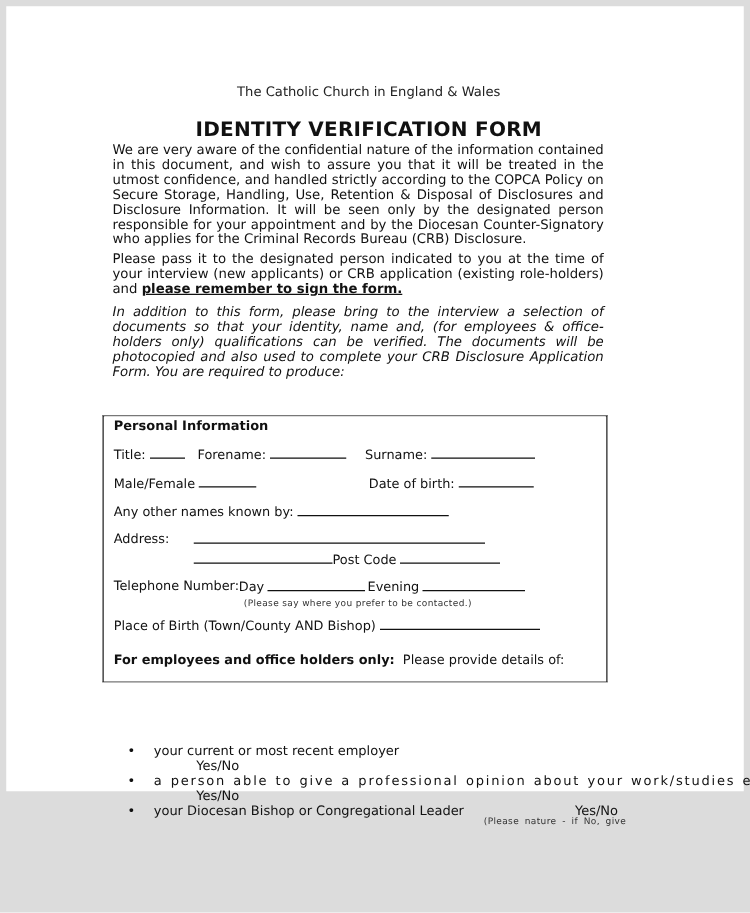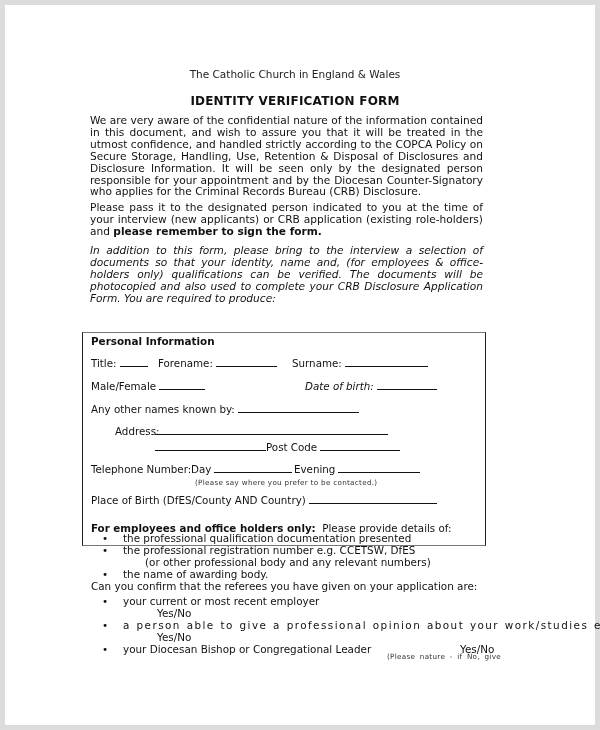--- a/index.html
+++ b/index.html
@@ -7,39 +7,39 @@
       width: 600px; height: 730px;
       background: #dcdcdc;
       position: relative;
       overflow: hidden;
       font-family: "DejaVu Sans", "Liberation Sans", sans-serif;
       color: #111;
     }
     .page {
       position: absolute;
       left: 5px; top: 5px;
-      width: 590px; height: 720px;
+      width: 590px; height: 628px;
       background: #ffffff;
     }
     .abs { position: absolute; white-space: nowrap; }
     .church {
       left: 0; width: 580px; top: 63px; text-align: center;
       font-size: 10.5px; color: #222;
     }
     .title {
       left: 0; width: 580px; top: 89px; text-align: center;
-      font-size: 12px; font-weight: bold; letter-spacing: 0.2px;
+      font-size: 16px; font-weight: bold; letter-spacing: 0.2px;
     }
     .para {
       position: absolute; left: 85px; width: 393px;
       font-size: 10.6px; line-height: 11.9px;
       text-align: justify; text-align-last: left;
       white-space: normal;
     }
-    .para .u { font-weight: bold; }
+    .para .u { font-weight: bold; text-decoration: underline; }
     .bullets {
       position: absolute; left: 85px; width: 405px;
       font-size: 10.6px; line-height: 11.9px;
       margin: 0; padding: 0; list-style: none;
     }
     .bullets li { position: relative; padding-left: 51px; }
     .bullets li::before {
       content: "\2022"; position: absolute; left: 31px; top: 0;
     }
     .box {
@@ -88,62 +88,55 @@
     <div class="fl" style="left:75px; top:24px;">
       <span>Forename:</span><span class="blank" style="width:61px;"></span>
     </div>
     <div class="fl" style="left:209px; top:24px;">
       <span>Surname:</span><span class="blank" style="width:83px;"></span>
     </div>
 
     <div class="fl" style="left:8px; top:47px;">
       <span>Male/Female</span><span class="blank" style="width:46px;"></span>
     </div>
-    <div class="fl" style="left:222px; top:47px;font-style:italic;">
+    <div class="fl" style="left:212px; top:47px;">
       <span>Date of birth:</span><span class="blank" style="width:60px;"></span>
     </div>
 
     <div class="fl" style="left:8px; top:70px;">
       <span>Any other names known by:</span><span class="blank" style="width:121px;"></span>
     </div>
 
-    <div class="fl" style="left:8px; top:92px;margin-left:24px;">Address:</div>
+    <div class="fl" style="left:8px; top:92px;">Address:</div>
     <div class="fl" style="left:72px; top:92px;">
       <span class="blank" style="width:233px; margin-left:0;"></span>
     </div>
     <div class="fl" style="left:72px; top:108px;">
       <span class="blank" style="width:111px; margin-left:0;"></span><span>Post Code</span><span class="blank" style="width:80px;"></span>
     </div>
 
     <div class="fl" style="left:8px; top:130px;">Telephone Number:</div>
     <div class="fl" style="left:108px; top:130px;">
       <span>Day</span><span class="blank" style="width:78px;"></span>
     </div>
     <div class="fl" style="left:211px; top:130px;">
       <span>Evening</span><span class="blank" style="width:82px;"></span>
     </div>
     <div class="fl hint" style="left:112px; top:145px;">(Please say where you prefer to be contacted.)</div>
 
     <div class="fl" style="left:8px; top:161px;">
-      <span>Place of Birth (DfES/County AND Country)</span><span class="blank" style="width:128px;"></span>
+      <span>Place of Birth (Town/County AND Bishop)</span><span class="blank" style="width:128px;"></span>
     </div>
 
     <div class="fl" style="left:8px; top:189px;">
       <span class="bold">For employees and office holders only:</span>&nbsp;&nbsp;<span>Please provide details of:</span>
     </div>
   </div>
 
-  <div class="sub-list" style="left:80px; top:528px;">
-    <div class="bl">the professional qualification documentation presented</div>
-    <div class="bl">the professional registration number e.g. CCETSW, DfES</div>
-    <div style="padding-left:60px;">(or other professional body and any relevant numbers)</div>
-    <div class="bl">the name of awarding body.</div>
-  </div>
 
-  <div class="sub-list" style="left:86px; top:576px;">Can you confirm that the referees you have given on your application are:</div>
 
   <div class="sub-list" style="left:80px; top:591px; width:410px;">
     <div class="bl">your current or most recent employer</div>
     <div style="padding-left:72px;">Yes/No</div>
     <div class="bl" style="letter-spacing:1.45px; word-spacing:1px;">a person able to give a professional opinion about your work/studies etc</div>
     <div style="padding-left:72px;">Yes/No</div>
     <div class="bl" style="position:relative;">
       <span>your Diocesan Bishop or Congregational Leader</span>
       <span style="position:absolute; left:375px;">Yes/No</span>
     </div>

